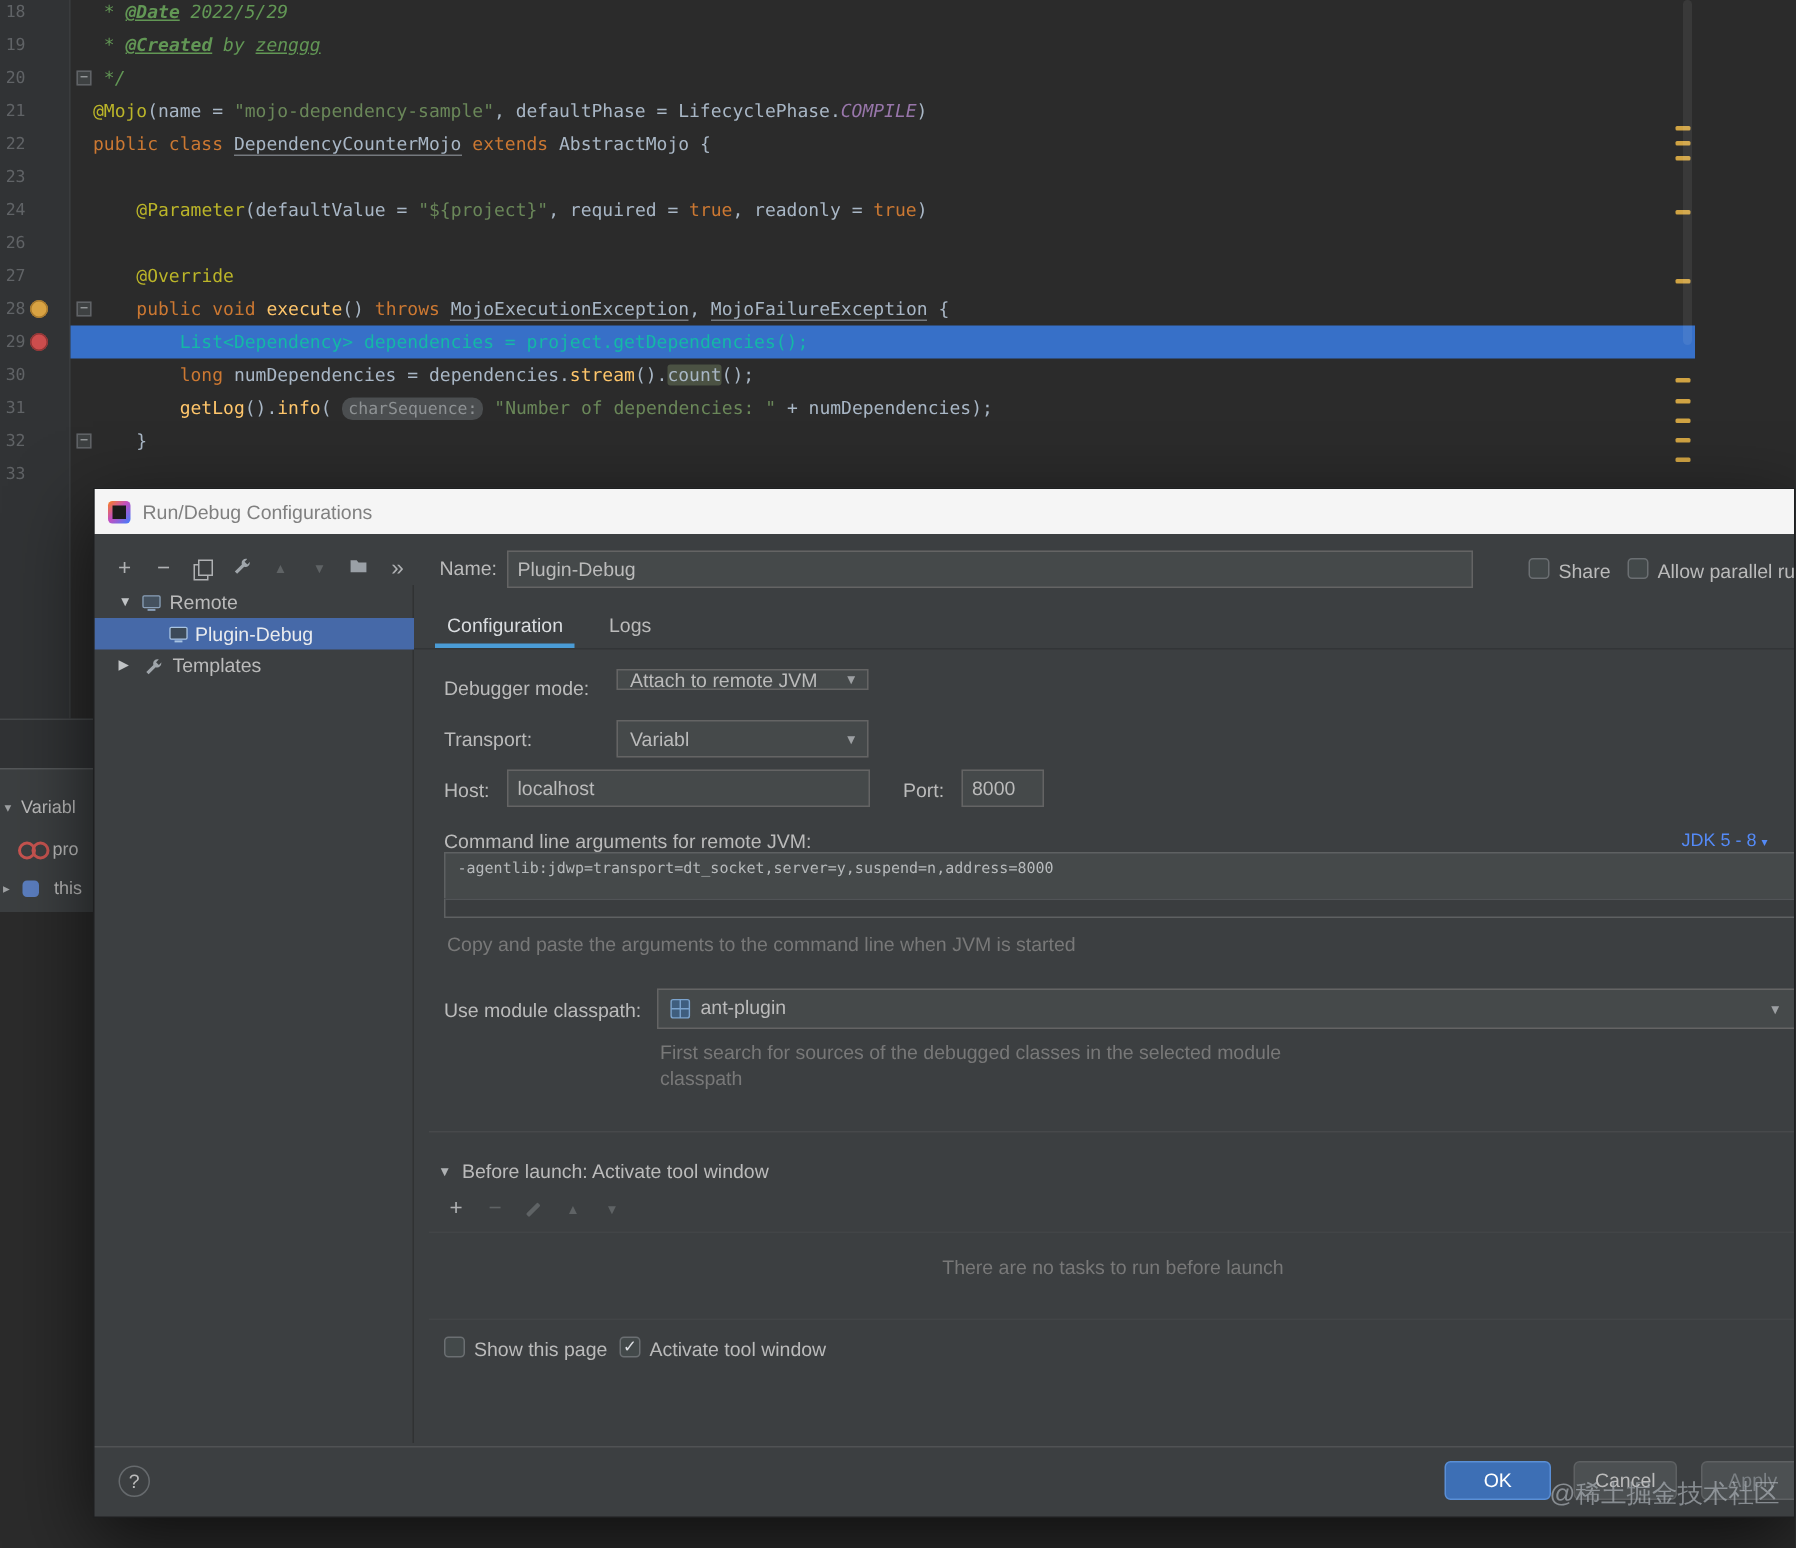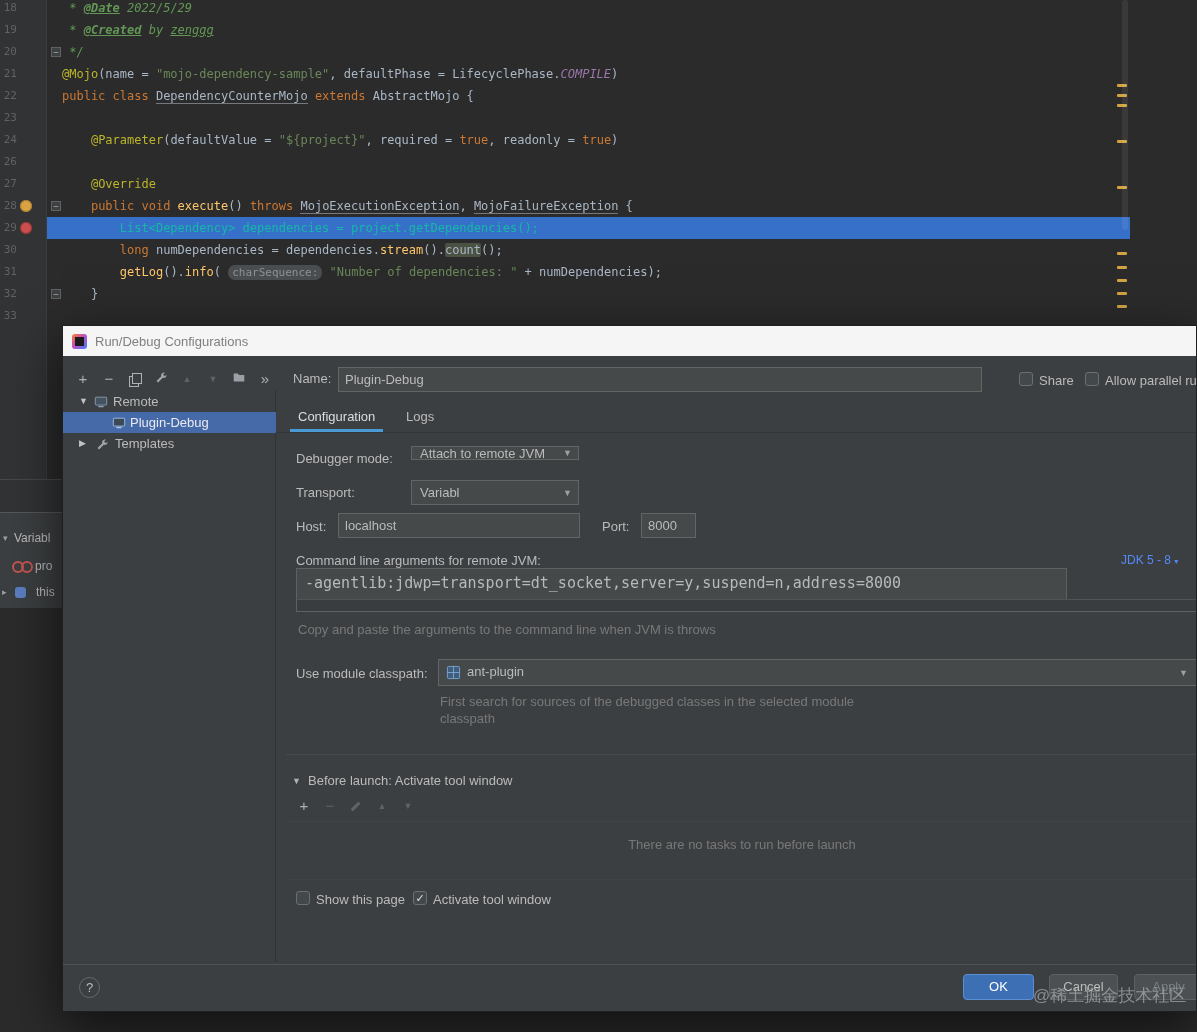--- a/index.html
+++ b/index.html
@@ -104,21 +104,21 @@
   #dd-debugger{left:348px;top:120px;width:168px;height:14px}
   #lbl-transport{left:233px;top:159px}
   #dd-transport{left:348px;top:154px;width:168px;height:25px}
   #lbl-host{left:233px;top:193px;text-decoration-color:#8a8d90}
   #in-host{left:275px;top:187px;width:242px;height:25px}
   #lbl-port{left:539px;top:193px}
   #in-port{left:578px;top:187px;width:55px;height:25px}
   #lbl-cmd{left:233px;top:227px}
   #jdk-link{position:absolute;left:1058px;top:227px;color:#548af7;font-size:12px;white-space:nowrap}
   #jdk-link .arr{font-size:8px;color:#548af7}
-  #args-box{position:absolute;left:233px;top:242px;width:771px;height:31px;background:#45494a;border:1px solid #5e6162;border-bottom:none;font-family:"DejaVu Sans Mono",monospace;font-size:15px;color:#b7babc;padding:5px 8px;white-space:nowrap;overflow:hidden}
+  #args-box{position:absolute;left:233px;top:242px;width:901px;height:31px;background:#45494a;border:1px solid #5e6162;border-bottom:none;font-family:"DejaVu Sans Mono",monospace;font-size:10px;color:#b7babc;padding:5px 8px;white-space:nowrap;overflow:hidden}
   #args-scroll{position:absolute;left:233px;top:273px;width:901px;height:13px;background:#3a3d3f;border:1px solid #5e6162;border-top:1px solid #515457}
   #hint-cmd{left:235px;top:296px}
   #lbl-classpath{left:233px;top:340px}
   #combo-classpath{position:absolute;left:375px;top:333px;width:759px;height:27px;background:#45494a;border:1px solid #646464}
   #combo-icon{position:absolute;left:7px;top:5px}
   #combo-value{position:absolute;left:28px;top:4px;color:#bbbbbb}
   #combo-arrow{position:absolute;right:8px;top:8px;color:#9da0a3;font-size:9px}
   #hint-classpath{left:377px;top:367px;line-height:17px;white-space:normal;width:430px}
   #sep2{position:absolute;left:223px;top:428px;width:912px;height:1px;background:#47494b}
 
@@ -271,21 +271,21 @@
 
     <span class="lbl" id="lbl-host">Host:</span>
     <input class="fld" id="in-host" readonly="" value="localhost" style="">
     <span class="lbl" id="lbl-port">Port:</span>
     <input class="fld" id="in-port" readonly="" value="8000" style="">
 
     <span class="lbl" id="lbl-cmd">Command line arguments for remote JVM:</span>
     <span id="jdk-link"><span>JDK 5 - 8</span> <span class="arr">▾</span></span>
     <div id="args-box">-agentlib:jdwp=transport=dt_socket,server=y,suspend=n,address=8000</div>
     <div id="args-scroll"></div>
-    <span class="hinttext" id="hint-cmd">Copy and paste the arguments to the command line when JVM is throws</span>
+    <span class="hinttext" id="hint-cmd">Copy and paste the arguments to the command line when JVM is started</span>
 
     <span class="lbl" id="lbl-classpath">Use module classpath:</span>
     <div id="combo-classpath">
       <span id="combo-icon"><svg width="15" height="15" viewBox="0 0 16 16">
             <rect x="1.5" y="1.5" width="13" height="13" rx="1.5" fill="#3f5e7e" stroke="#7ba3cd"></rect>
             <path d="M1.5 8h13M8 1.5v13" stroke="#7ba3cd" stroke-width="1" fill="none"></path>
           </svg></span>
       <span id="combo-value">ant-plugin</span>
       <span id="combo-arrow">▼</span>
     </div>

